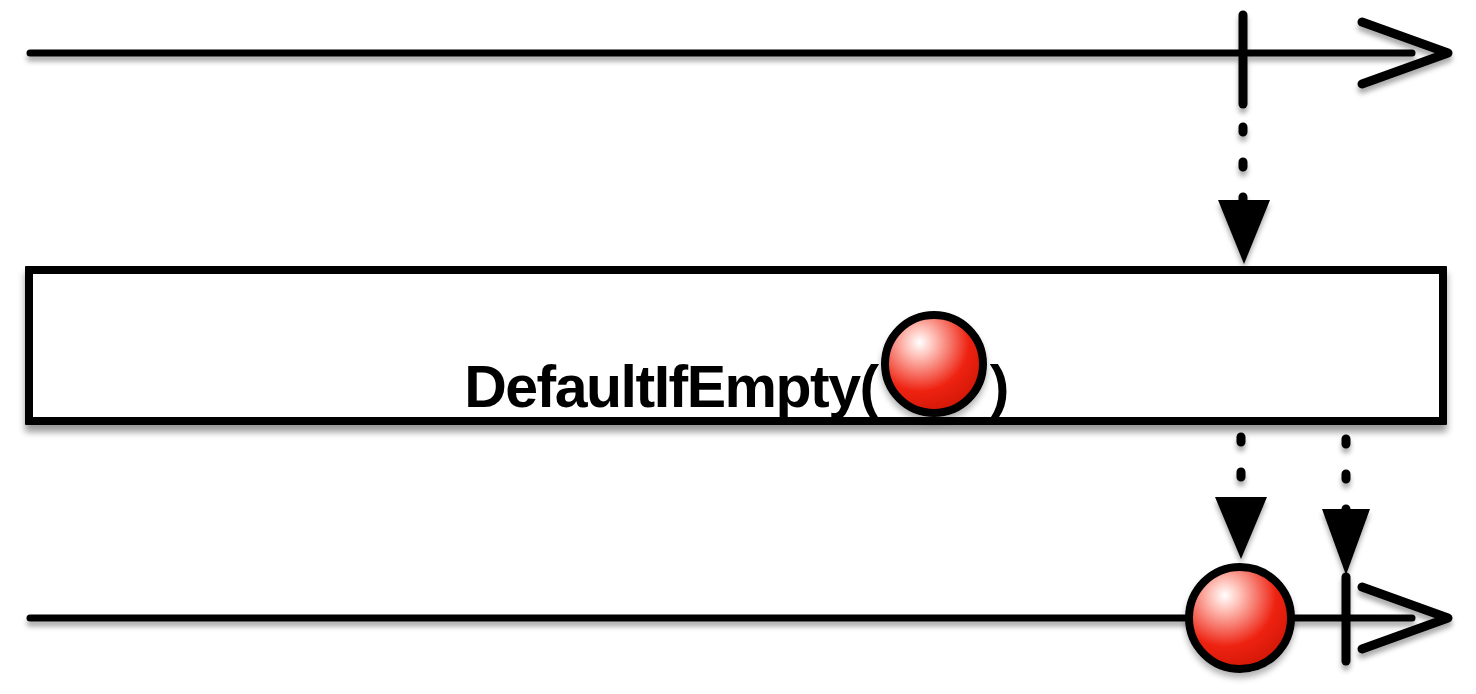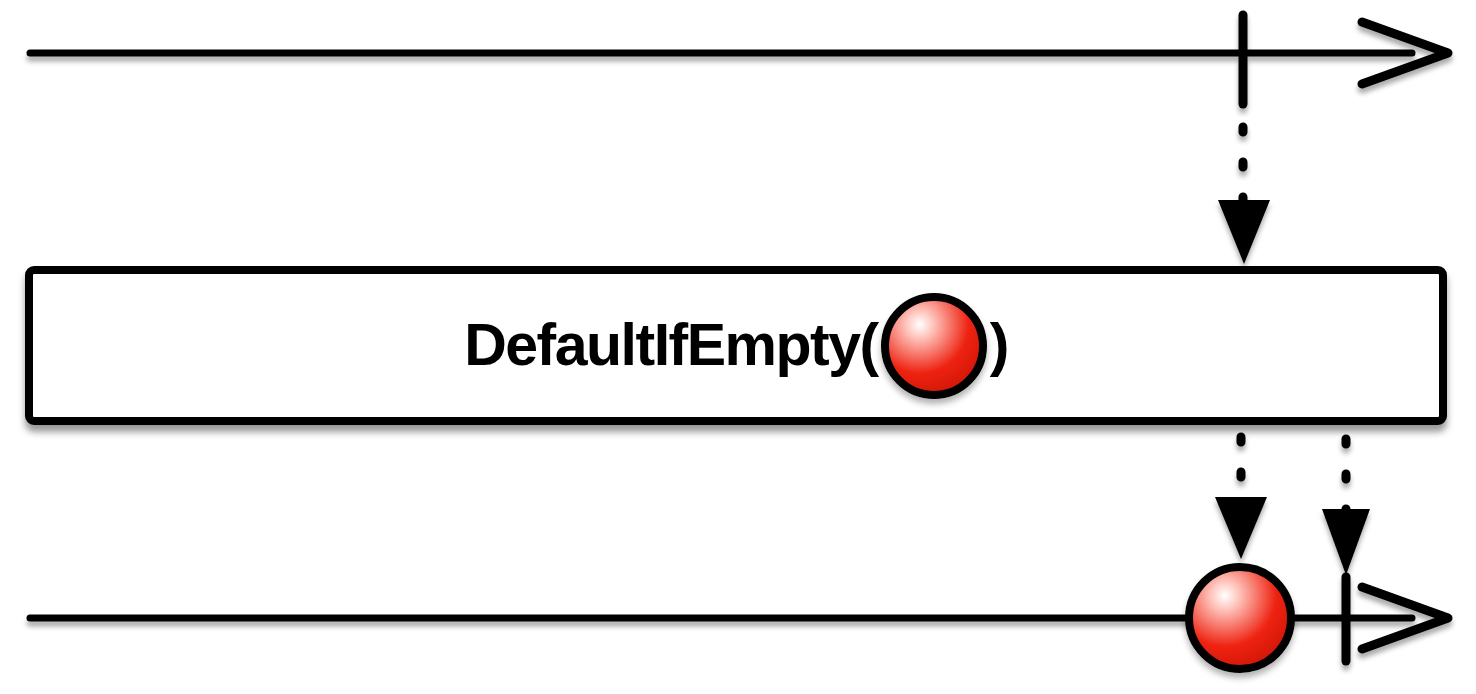--- a/index.html
+++ b/index.html
@@ -28,24 +28,24 @@
   .dash { stroke-dasharray: 5 30; }
   .tri { fill: var(--stroke, #000000); stroke: none; }
 
   .operator-box {
     position: absolute;
     left: 25px; top: 266px;
     width: 1422px; height: 159px;
     box-sizing: border-box;
     background: var(--box_fill, #ffffff);
     border: 8px solid var(--stroke, #000000);
-    border-radius: 9px;
+    border-radius: 1px;
     box-shadow: 0 7px 7px rgba(0,0,0,0.40);
     display: flex;
-    align-items: center;
+    align-items: flex-end;
     justify-content: center;
   }
   .operator-label {
     font-size: 59px;
     font-weight: bold;
     letter-spacing: -1.5px;
     color: var(--stroke, #000000);
     white-space: pre;
     line-height: 1;
   }

